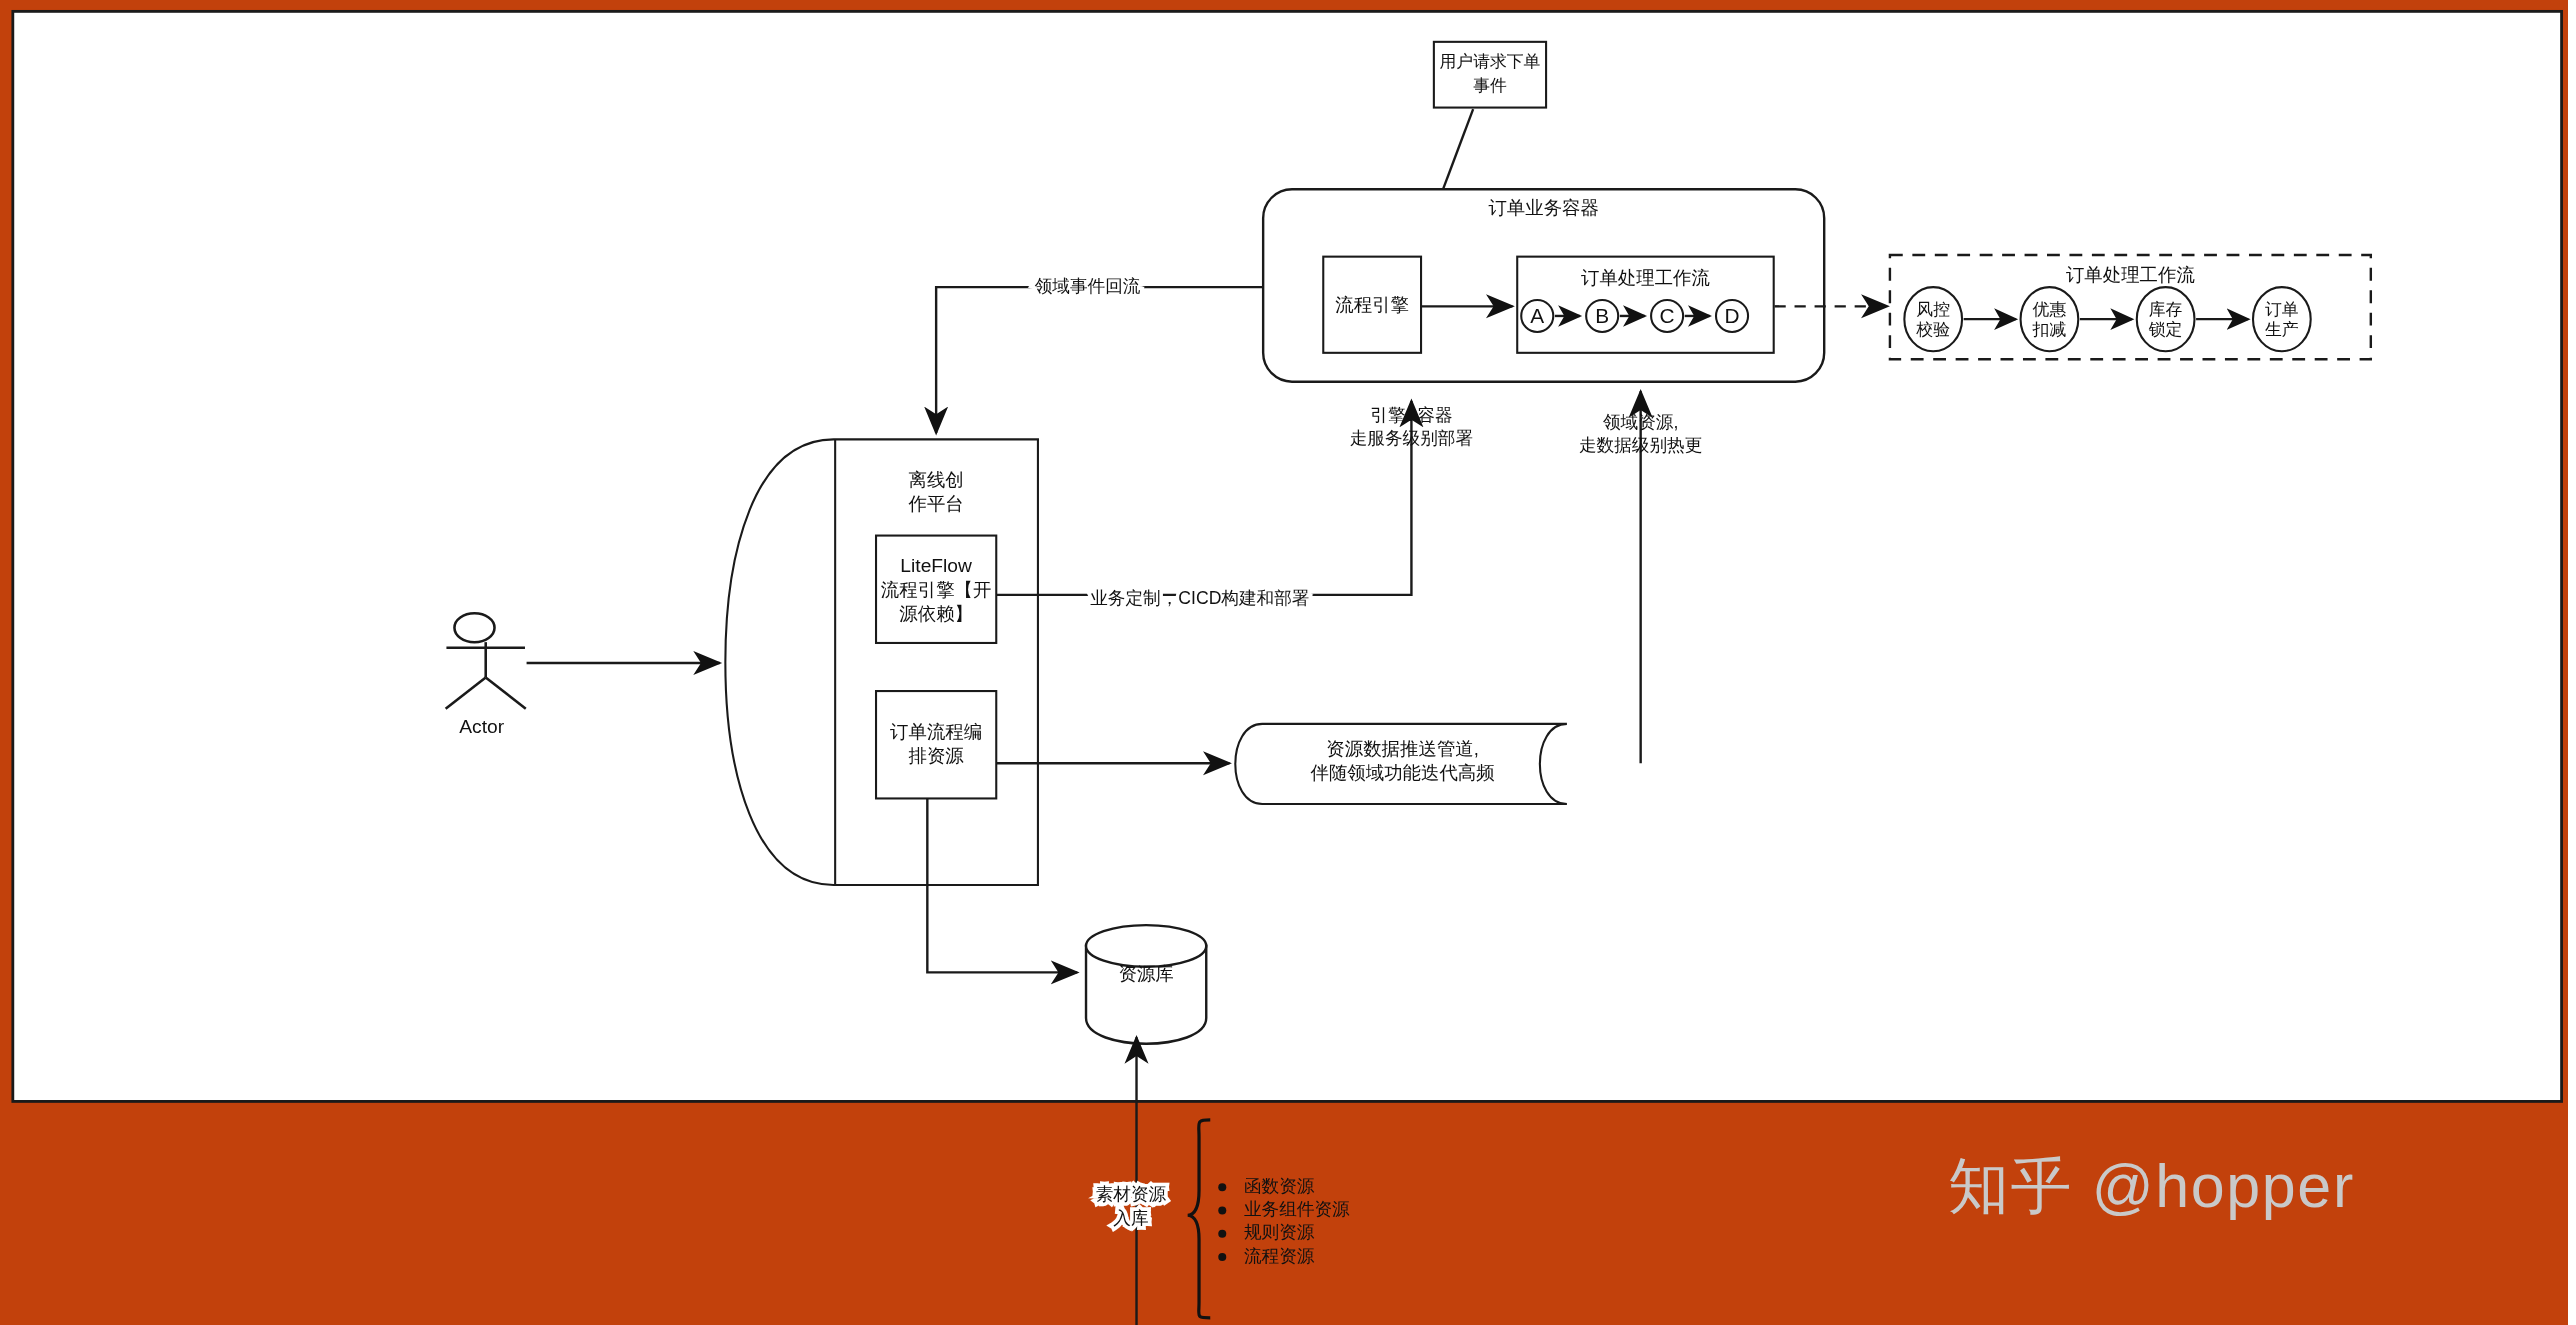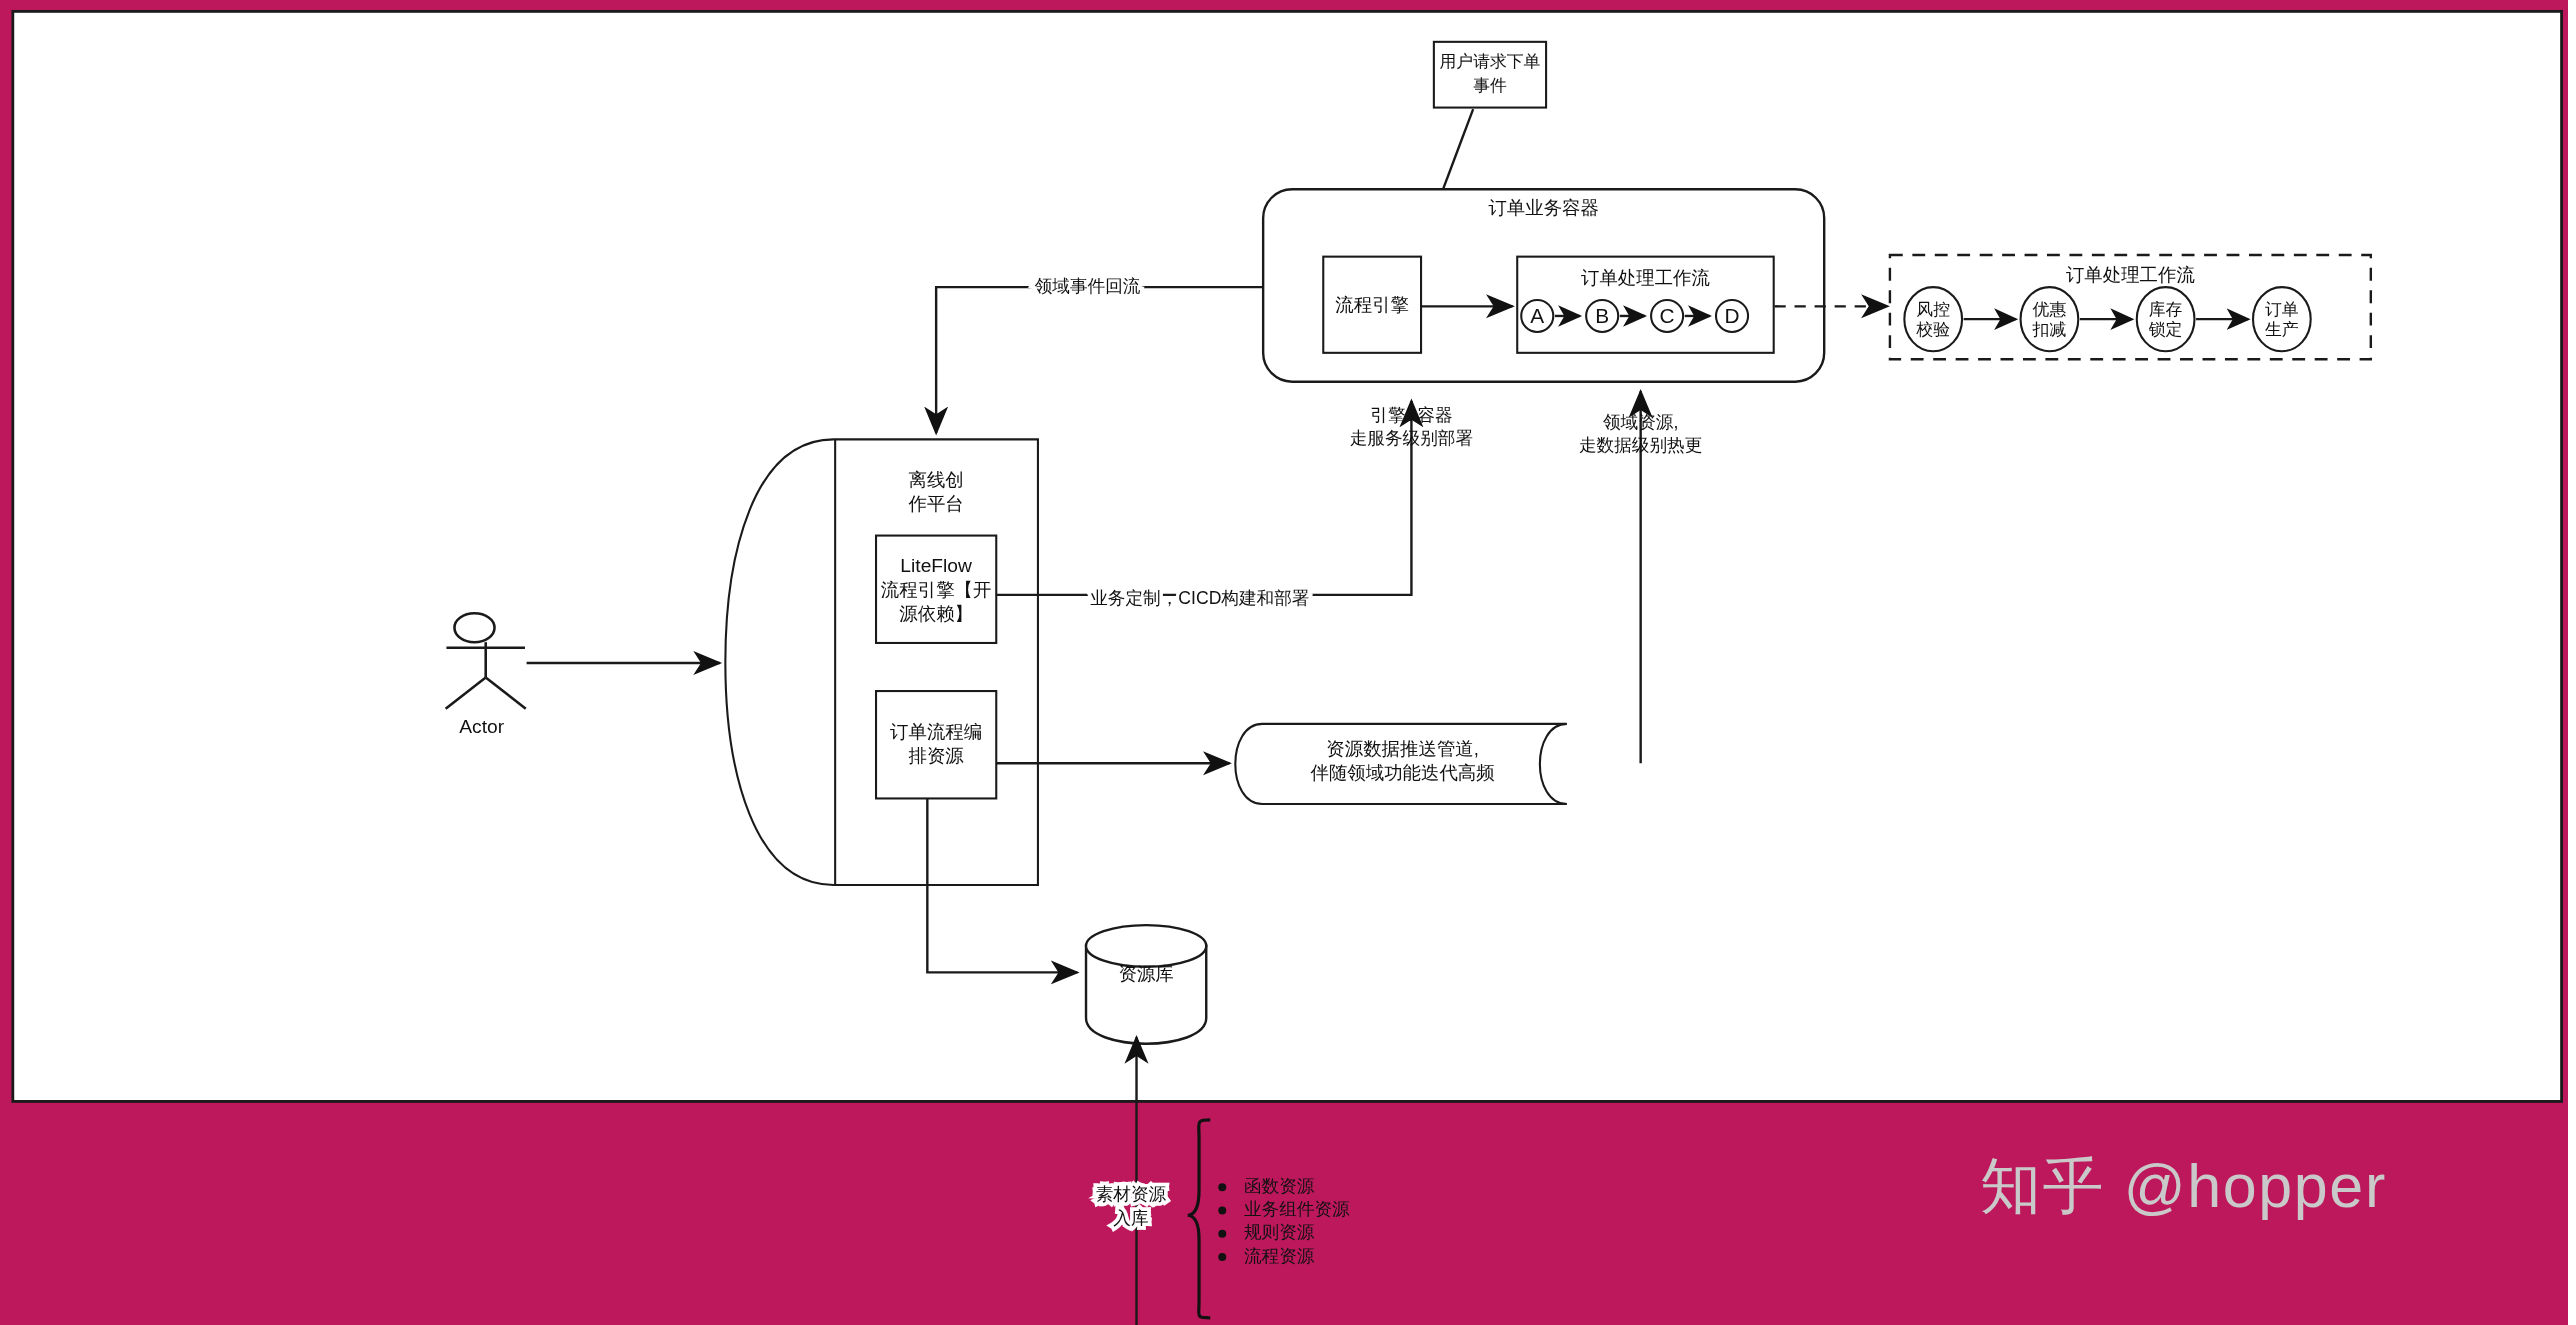--- a/index.html
+++ b/index.html
@@ -10,21 +10,21 @@
   body {
     width: 2576px;
     height: 1326px;
     font-family: "Liberation Sans", sans-serif;
     overflow: hidden;
   }
   #canvas-root {
     position: relative;
     width: 2568px;
     height: 1326px;
-    background: #be185d;
+    background: #c2410c;
   }
   svg.diagram {
     position: absolute;
     top: 0;
     left: 0;
     width: 2576px;
     height: 1326px;
   }
   .shape-stroke {
     fill: #ffffff;
@@ -78,21 +78,20 @@
   .watermark {
     position: absolute;
     left: 1948px;
     top: 1146px;
     font-size: 61px;
     color: #c9c9c9;
     font-family: "Liberation Sans", sans-serif;
     letter-spacing: 1.6px;
     white-space: nowrap;
     user-select: none;
-    margin-left: 32px;
   }
 </style>
 </head>
 <body>
 
 <div id="canvas-root">
 
   <svg class="diagram" viewBox="0 0 3214 1654">
     <defs>
       <marker id="arrowFilled" markerWidth="13" markerHeight="13" refX="11" refY="5" orient="auto" markerUnits="strokeWidth">

